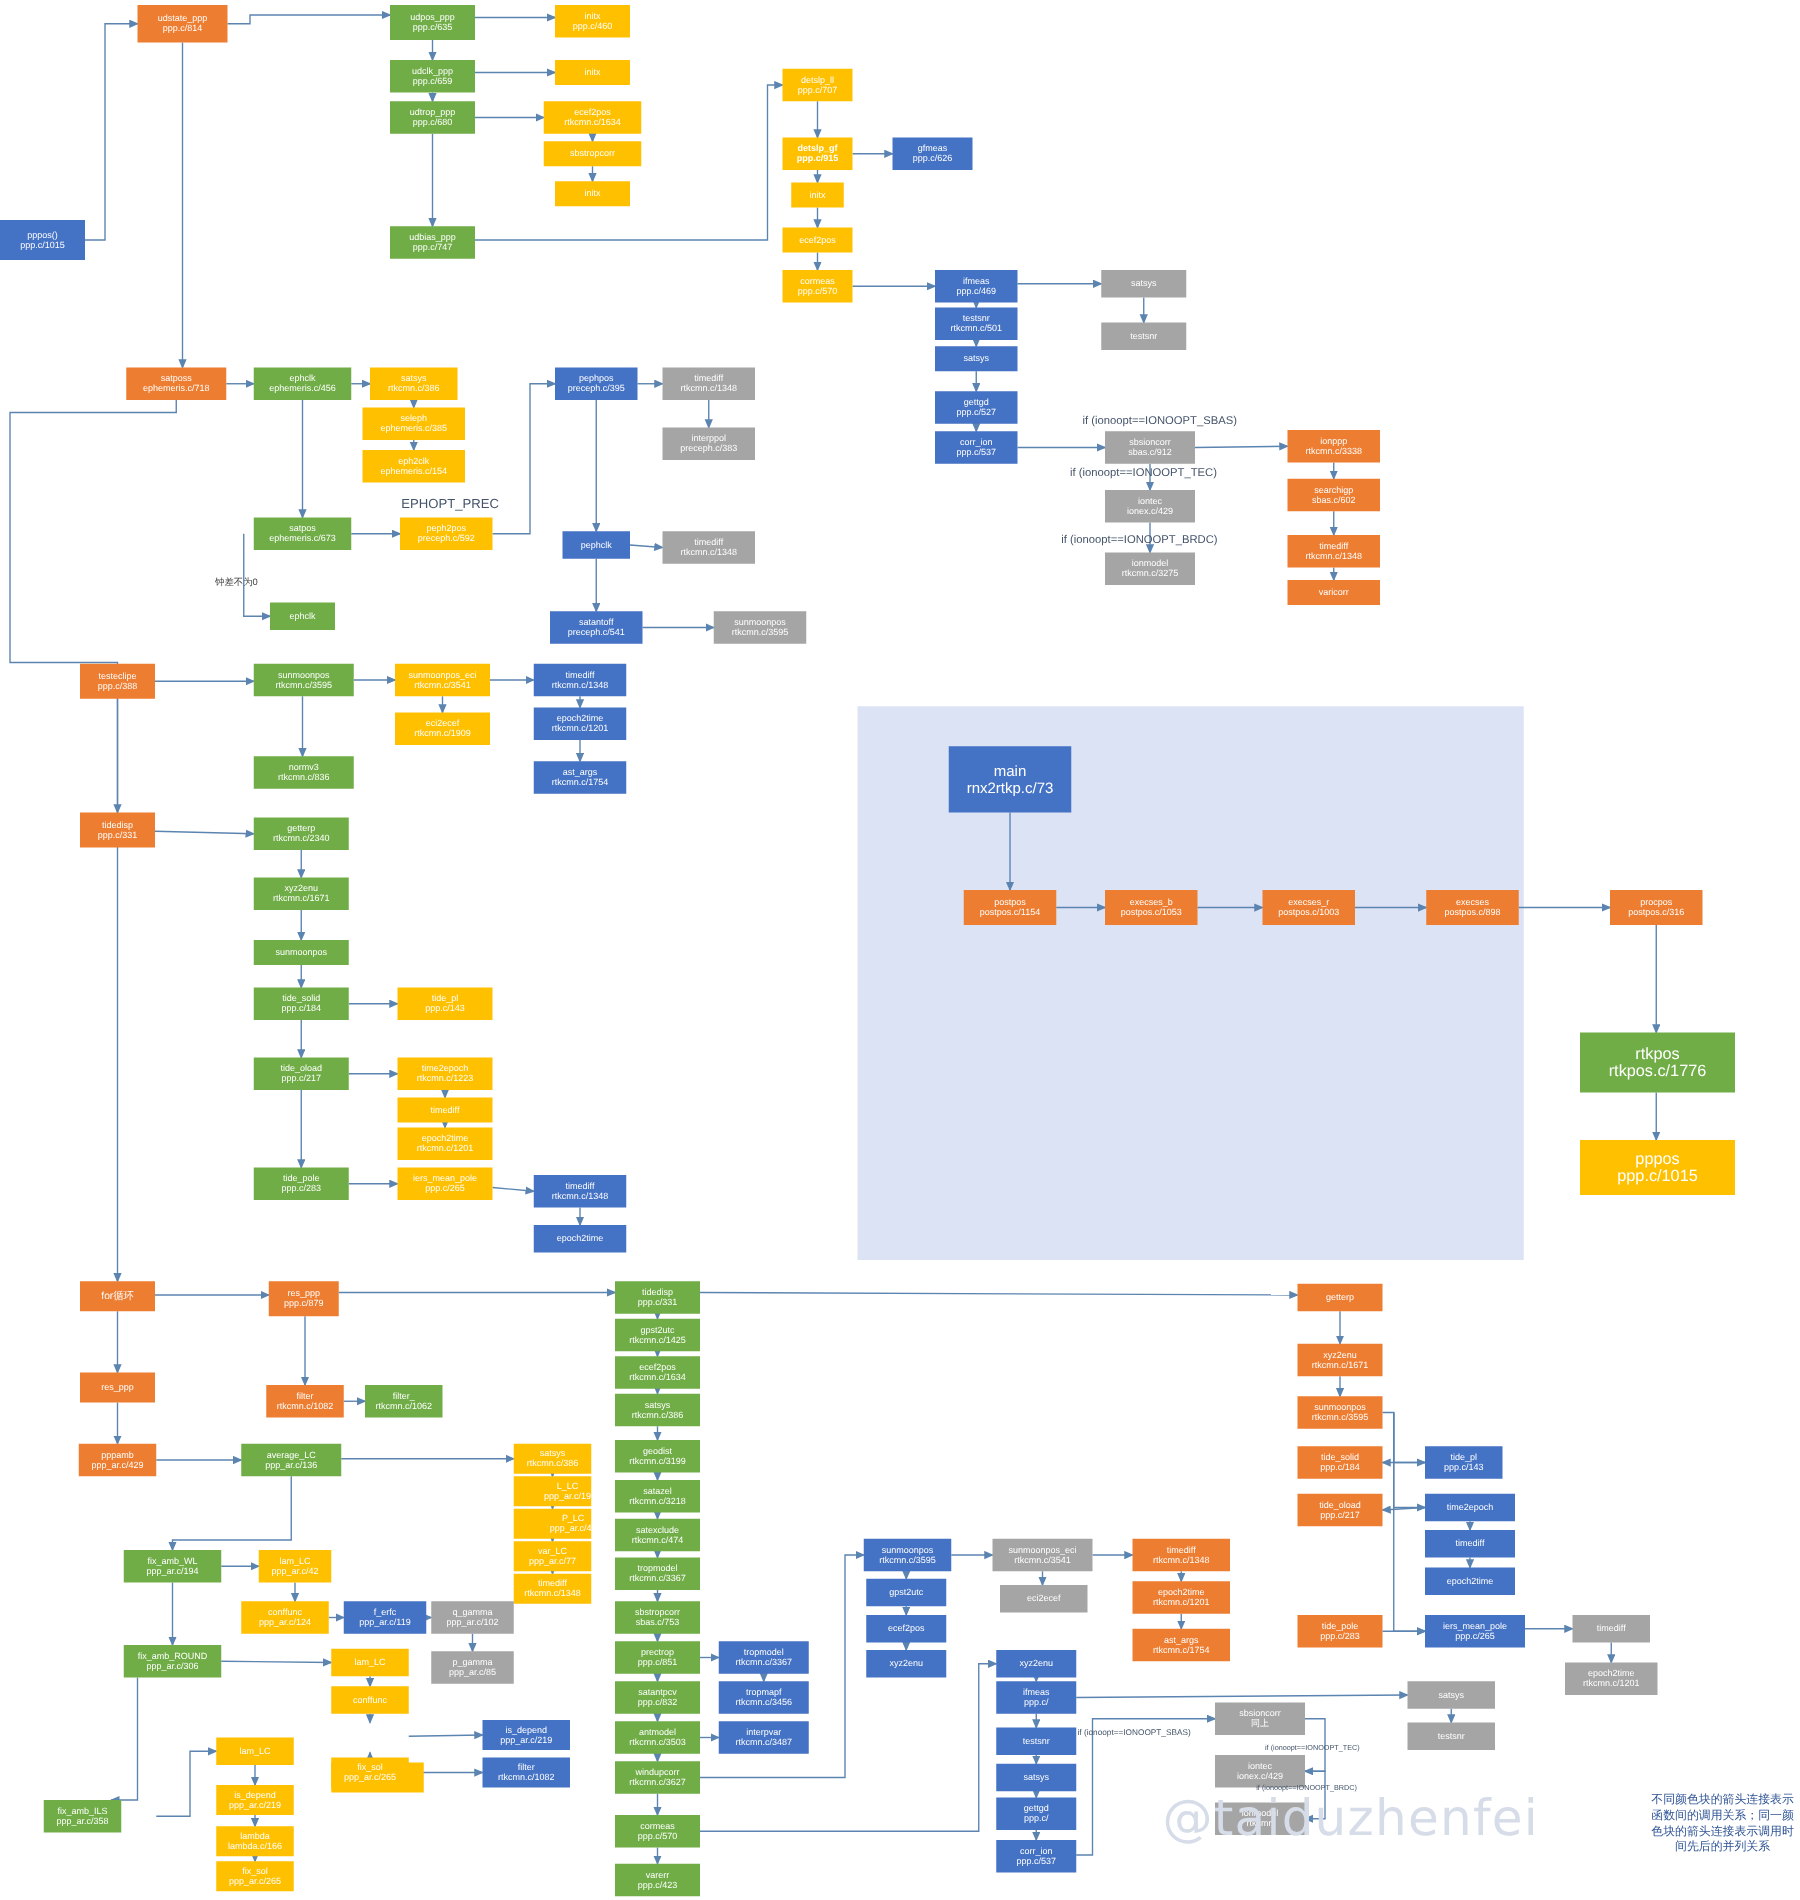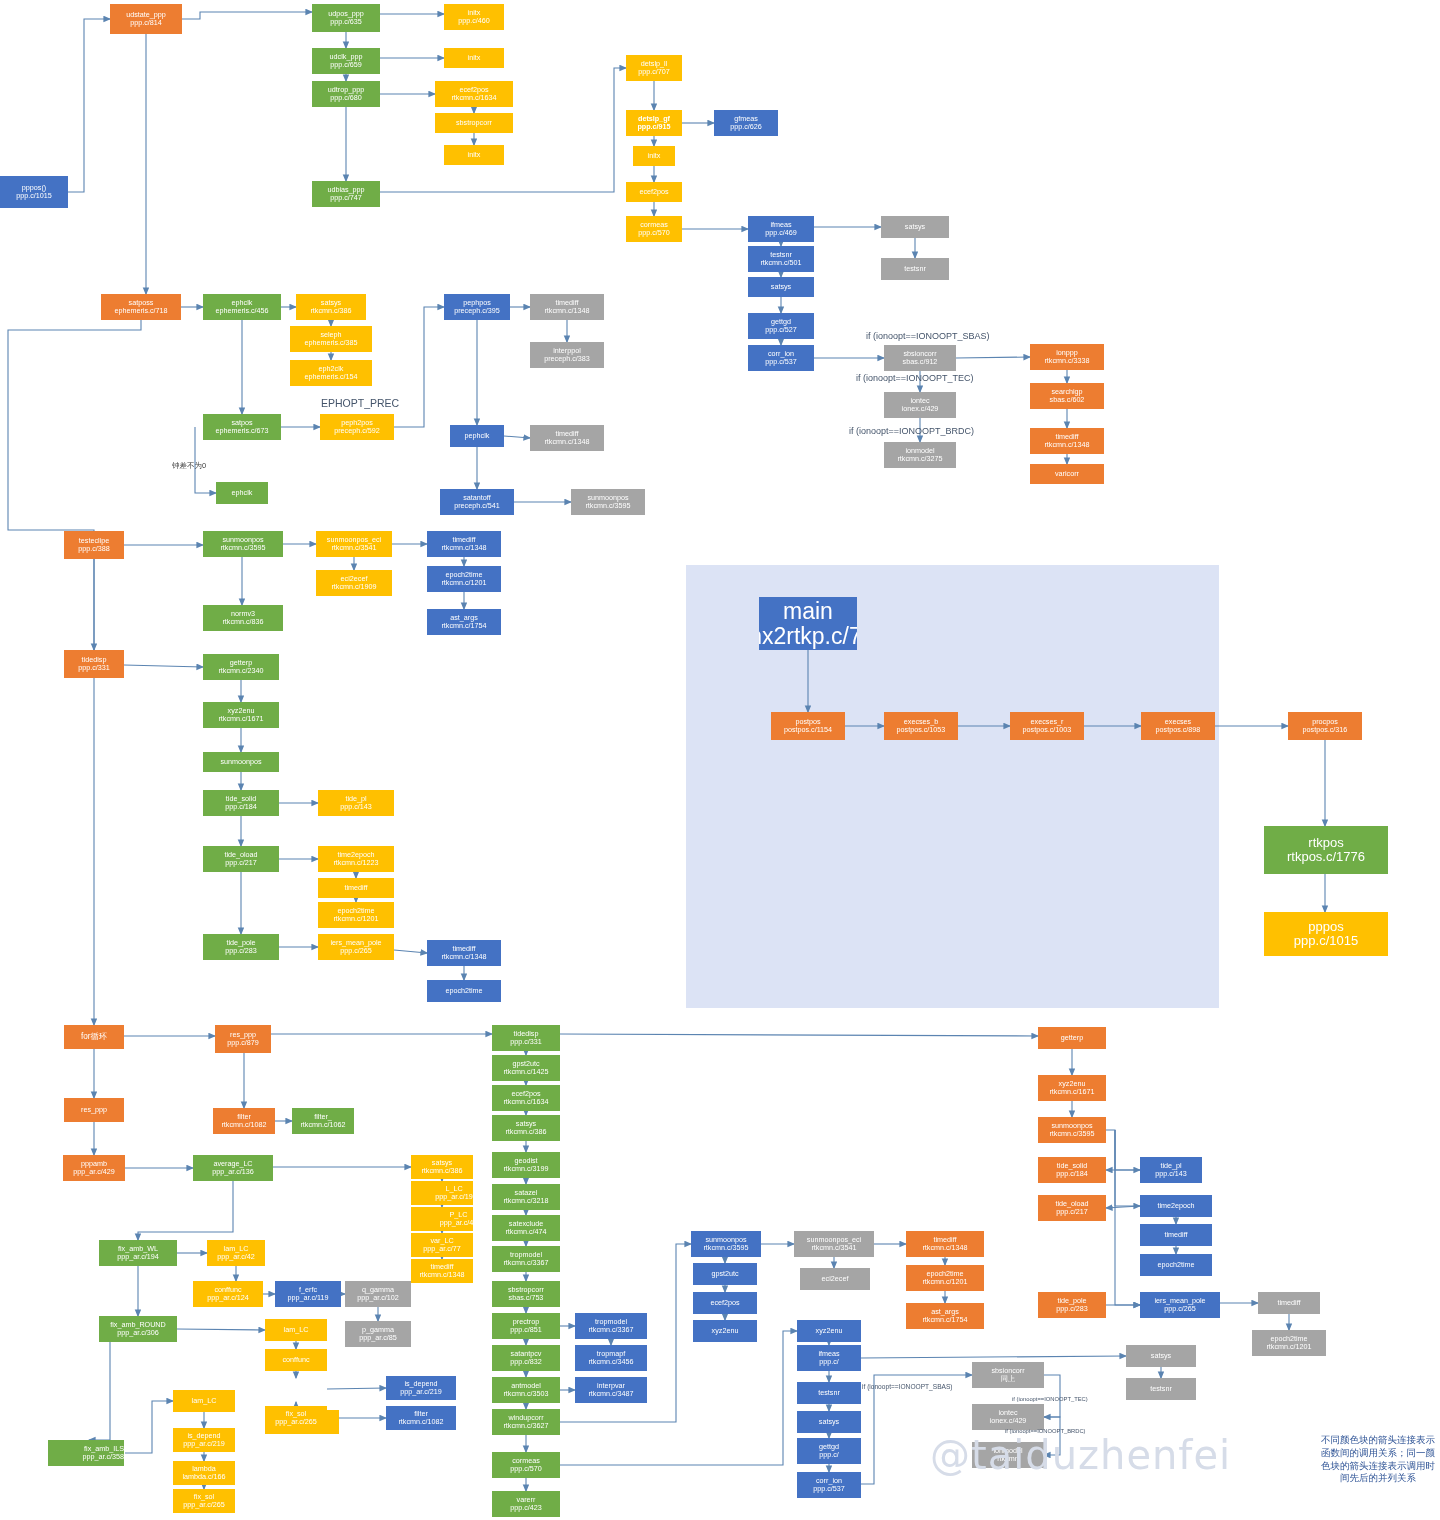--- a/index.html
+++ b/index.html
@@ -13,21 +13,21 @@
   .node .n1{display:block;white-space:nowrap;}
   .node .n2{display:block;white-space:nowrap;}
   .orange{background:#ED7D31;}
   .green {background:#70AD47;}
   .yellow{background:#FFC000;}
   .blue  {background:#4472C4;}
   .gray  {background:#A5A5A5;}
   .f7{font-size:7.2px;}
   .f8{font-size:8.2px;}
   .f13{font-size:13px;}
-  .f17{font-size:23px;}
+  .f17{font-size:12px;}
   .panel{position:absolute;background:#DCE3F5;}
   .note{position:absolute;color:#44546A;white-space:nowrap;}
   .note.cn{color:#404040;}
   .wm{position:absolute;color:#D6DCE8;font-size:40px;letter-spacing:1px;
       white-space:nowrap;font-family:"DejaVu Sans",sans-serif;}
   .legend{position:absolute;color:#2F5496;font-size:9.5px;line-height:1.35;
           text-align:center;width:120px;}
 </style>
 </head>
 <body>
@@ -580,21 +580,21 @@
         <span class="n2">ppp_ar.c/219</span>
       </div>
       <div class="node yellow f7" style="left: 265px; top: 1406px; width: 62px; height: 24px;">
         <span class="n1">fix_sol</span>
         <span class="n2">ppp_ar.c/265</span>
       </div>
       <div class="node blue f7" style="left: 386px; top: 1406px; width: 70px; height: 24px;">
         <span class="n1">filter</span>
         <span class="n2">rtkcmn.c/1082</span>
       </div>
-      <div class="node green f7" style="left: 48px; top: 1440px; width: 76px; height: 26px; align-items: flex-end;">
+      <div class="node green f7" style="left: 35px; top: 1440px; width: 62px; height: 26px;">
         <span class="n1">fix_amb_ILS</span>
         <span class="n2">ppp_ar.c/358</span>
       </div>
       <div class="node yellow f7" style="left: 173px; top: 1390px; width: 62px; height: 22px;">
         <span class="n1">lam_LC</span>
       </div>
       <div class="node yellow f7" style="left: 173px; top: 1428px; width: 62px; height: 24px;">
         <span class="n1">is_depend</span>
         <span class="n2">ppp_ar.c/219</span>
       </div>

